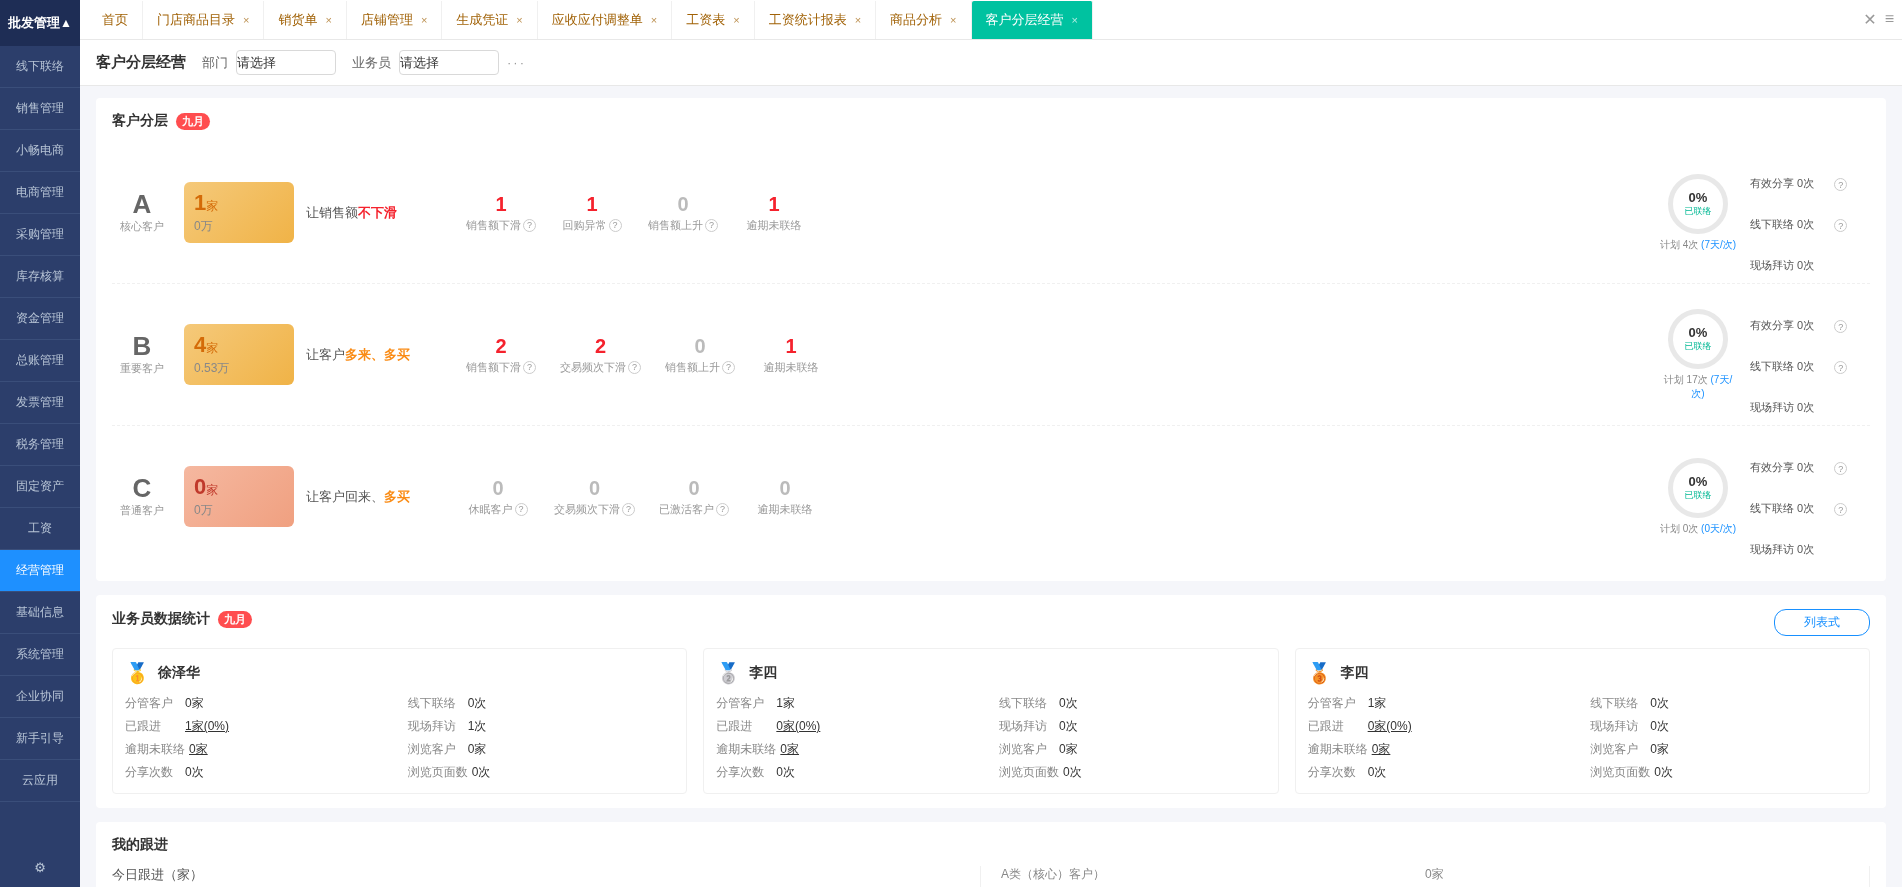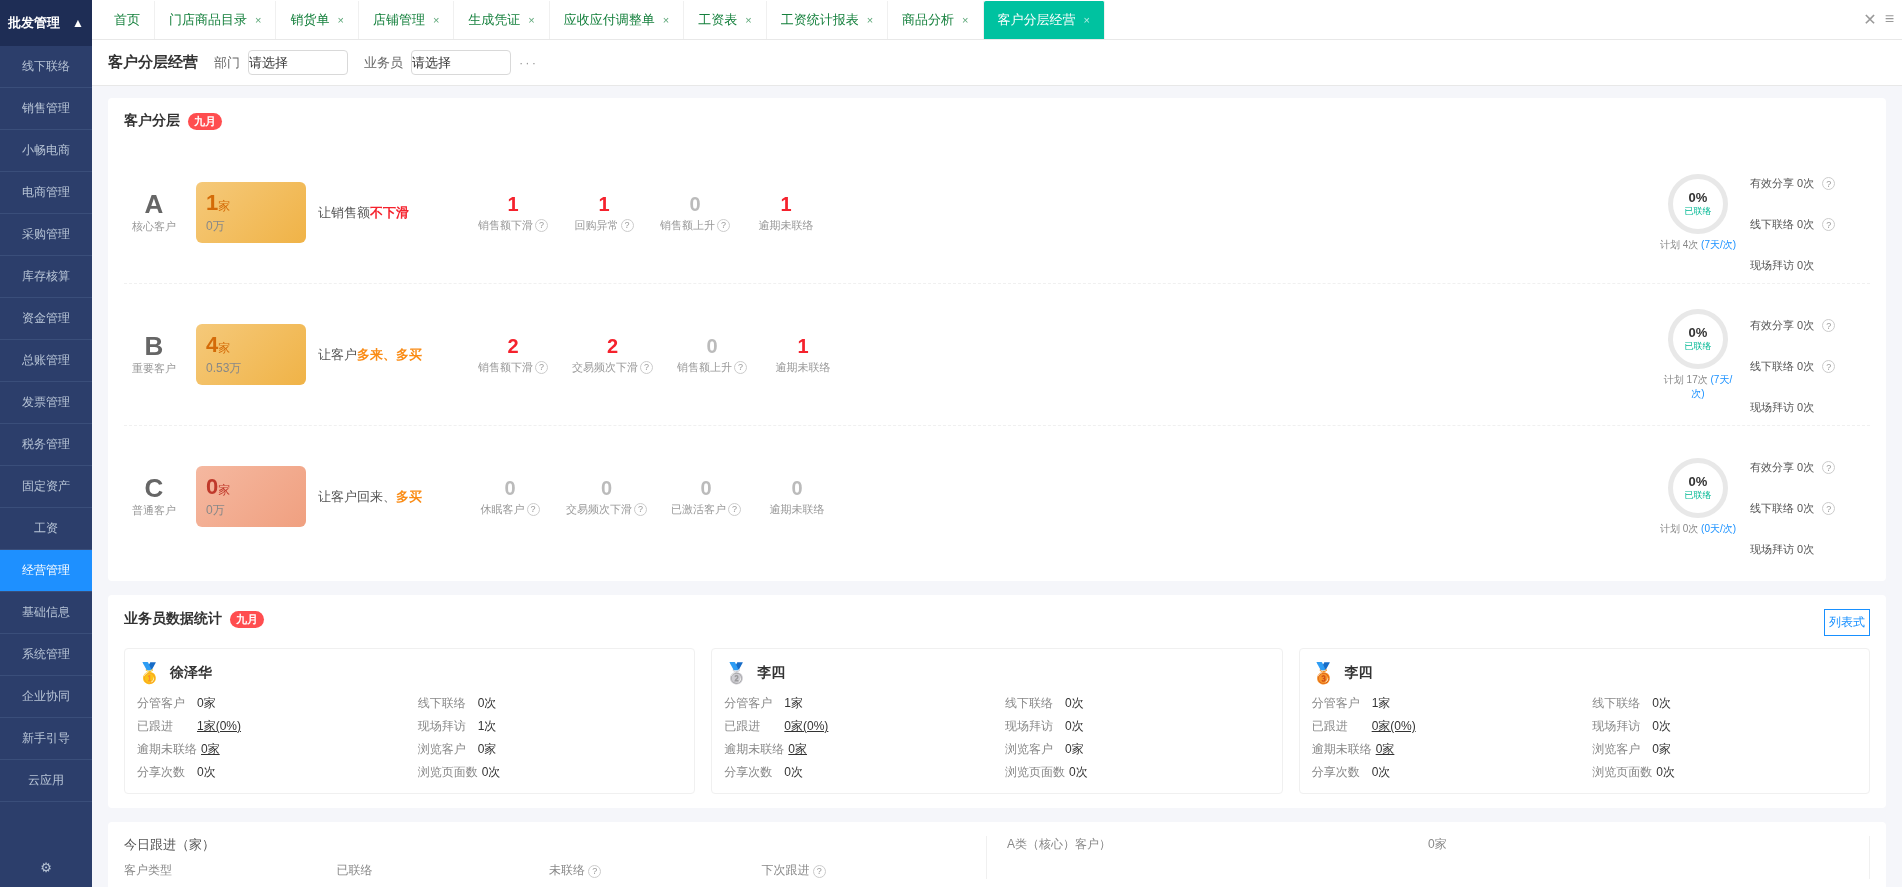--- a/index.html
+++ b/index.html
@@ -1,20 +1,20 @@
 <!DOCTYPE html>
 <html><head>
   <meta charset="utf-8">
   <style>
     * { box-sizing: border-box; margin: 0; padding: 0; }
     body { font-family: 'Microsoft YaHei', Arial, sans-serif; font-size: 13px; background: #f0f2f5; display: flex; height: 887px; overflow: hidden; }
 
     
     .sidebar {
-      width: 92px;
+      width: 80px;
       background: #2c3e6b;
       color: #b8c5d6;
       display: flex;
       flex-direction: column;
       flex-shrink: 0;
       height: 100%;
       overflow-y: auto;
     }
     .sidebar-header {
       background: #1e2d55;
@@ -59,21 +59,21 @@
       align-items: center;
       border-bottom: 1px solid #e8e8e8;
       min-height: 40px;
       padding: 0 8px;
       flex-shrink: 0;
       overflow-x: auto;
     }
     .tab-item {
       padding: 10px 14px;
       font-size: 13px;
-      color: #15803d;
+      color: #a16207;
       cursor: pointer;
       white-space: nowrap;
       display: flex;
       align-items: center;
       gap: 4px;
       border-right: 1px solid #f0f0f0;
     }
     .tab-item.active {
       background: #00c2a0;
       color: #fff;
@@ -238,35 +238,35 @@
     .plan-link { color: #1890ff; }
 
     .tier-right-stats {
       display: flex;
       flex-direction: column;
       gap: 2px;
       font-size: 11px;
       color: #555;
       min-width: 120px;
     }
-    .right-stat-row { display: flex; align-items: center; gap: 8px; margin-top: 24px; }
+    .right-stat-row { display: flex; align-items: flex-end; gap: 20px; margin-top: 24px; }
 
     
     .section-header-row {
       display: flex;
       align-items: center;
       justify-content: space-between;
       margin-bottom: 12px;
     }
     .list-btn {
       border: 1px solid #1890ff;
       color: #1890ff;
       background: #fff;
-      border-radius: 0;
-      padding: 4px 4px;
+      border-radius: 12px;
+      padding: 4px 29px;
       font-size: 12px;
       cursor: pointer;
     }
 
     
     .staff-grid {
       display: grid;
       grid-template-columns: repeat(3, 1fr);
       gap: 16px;
     }
@@ -720,20 +720,21 @@
                 <span class="stat-val">0次</span>
               </div>
             </div>
           </div>
 
         </div>
       </div>
     </div>
 
     <div class="follow-section">
+      <div class="follow-title">我的跟进</div>
       <div style="display:flex; gap:20px; align-items:flex-start;">
         <div style="flex:1;">
           <div style="font-size:13px; color:#555; margin-bottom:8px;">今日跟进（家）</div>
           <div style="display:flex; gap:8px; font-size:12px; color:#888;">
             <span style="flex:1;">客户类型</span>
             <span style="flex:1;">已联络</span>
             <span style="flex:1;">未联络 <span class="info-icon">?</span></span>
             <span style="flex:1;">下次跟进 <span class="info-icon">?</span></span>
           </div>
         </div>

